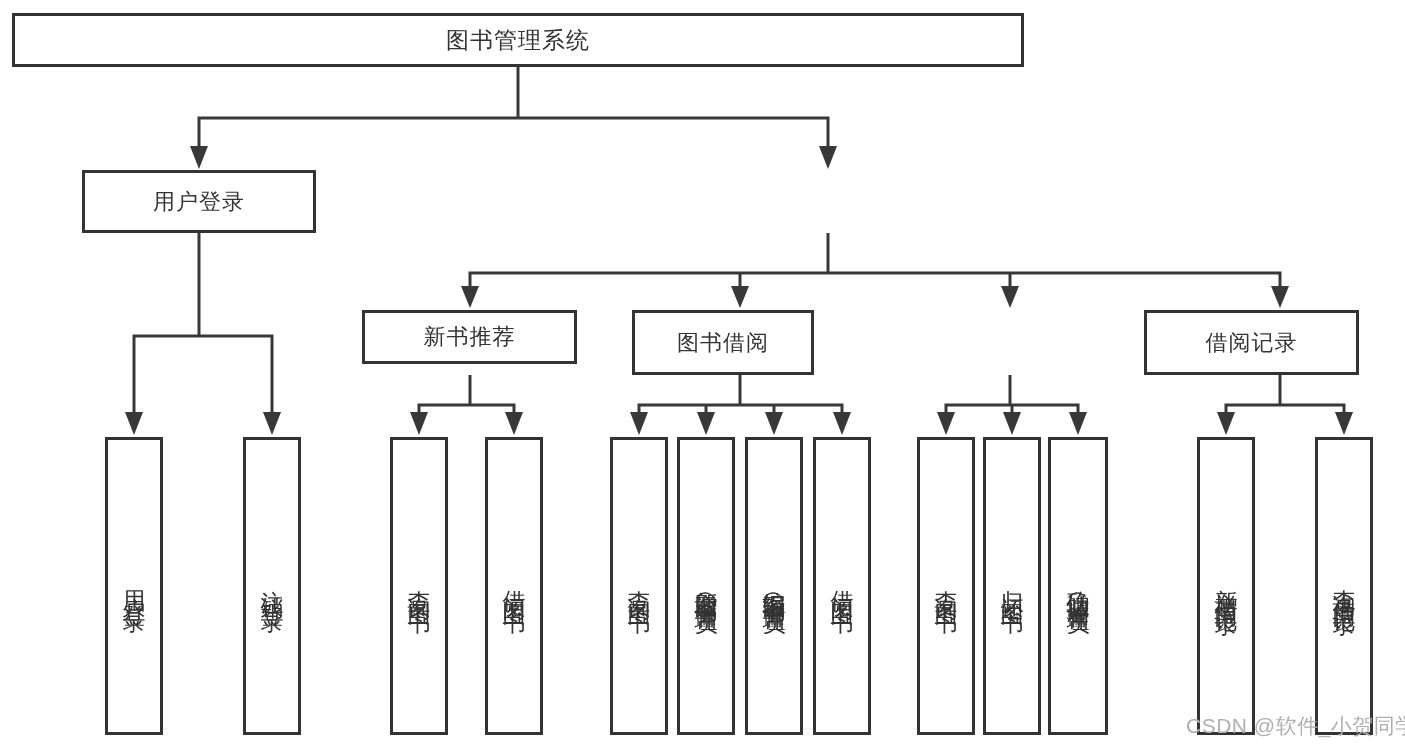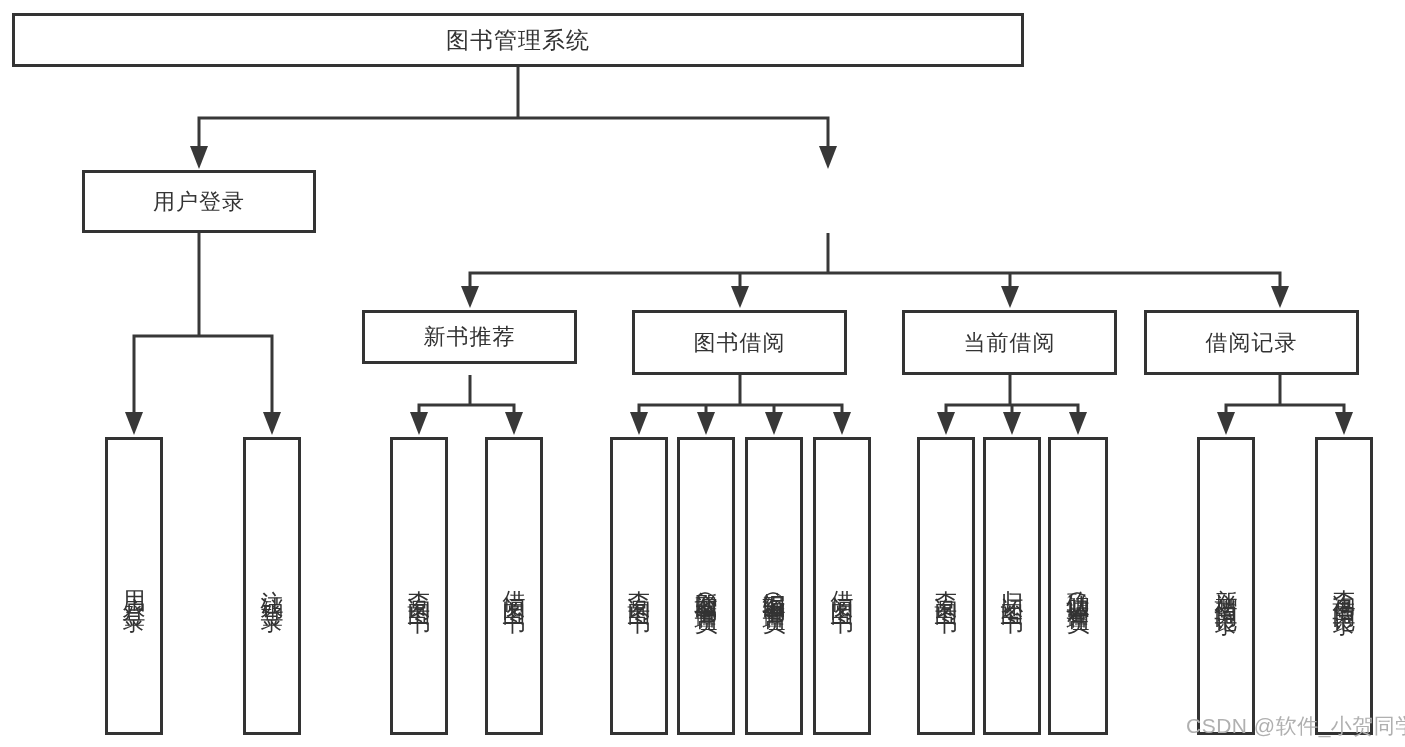--- a/index.html
+++ b/index.html
@@ -100,25 +100,22 @@
     <span class="hlabel">图书管理系统</span>
   </div>
 
   <div class="node" style="left:82px;top:170px;width:234px;height:63px">
     <span class="hlabel">用户登录</span>
   </div>
 
   <div class="node" style="left:362px;top:310px;width:215px;height:54px">
     <span class="hlabel">新书推荐</span>
   </div>
-  <div class="node" style="left:632px;top:310px;width:215px;height:65px">
+  <div class="node" style="left:632px;top:310px;width:182px;height:65px">
     <span class="hlabel">图书借阅</span>
-  </div>
-  <div class="node" style="left:902px;top:310px;width:215px;height:65px">
-    <span class="hlabel">当前借阅</span>
   </div>
   <div class="node" style="left:1144px;top:310px;width:215px;height:65px">
     <span class="hlabel">借阅记录</span>
   </div>
 
   <div class="node leaf" style="left:105px">
     <span class="vlabel">用户登录</span>
   </div>
   <div class="node leaf" style="left:243px">
     <span class="vlabel">注销登录</span>

